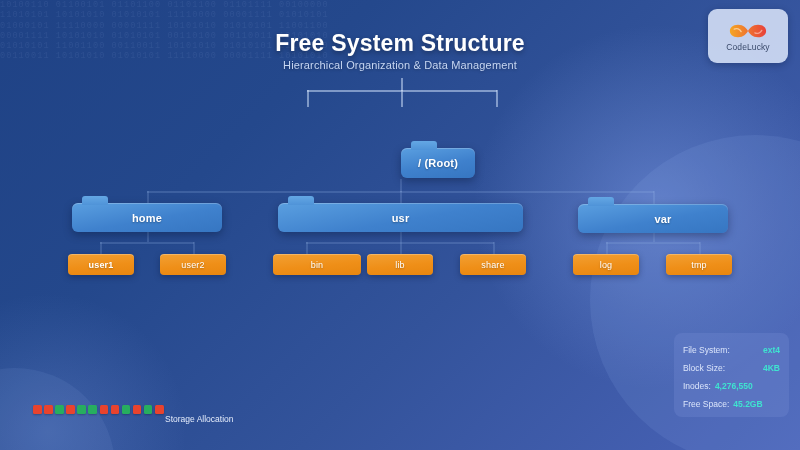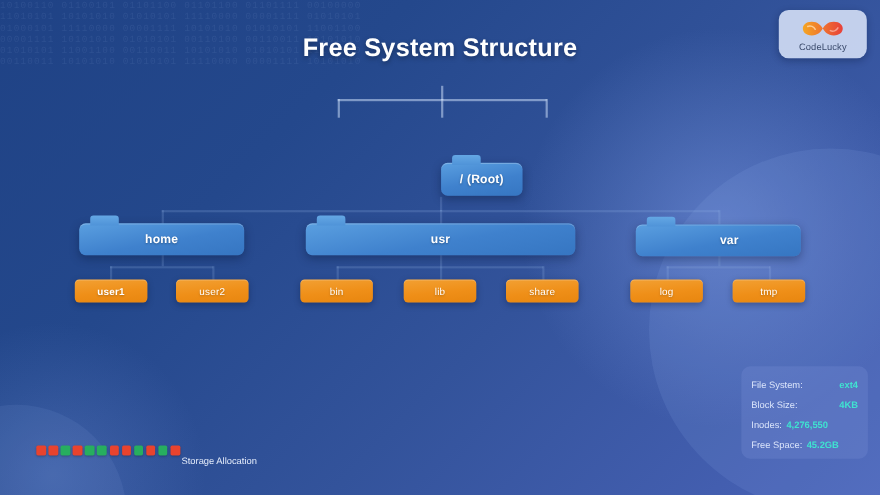--- a/index.html
+++ b/index.html
@@ -99,21 +99,21 @@
     box-shadow:0 2px 6px rgba(6,20,52,0.35), inset 0 1px 0 rgba(255,255,255,0.25);
     display:flex; align-items:center; justify-content:center;
     color:#ffffff; font-size:9px; font-weight:normal;
     letter-spacing:0.2px;
     text-shadow:0 1px 2px rgba(0,0,0,0.25);
   }
 
   
   .logo-card {
     position:absolute; left:708px; top:9px;
-    width:80px; height:44px;
+    width:80px; height:54px;
     border-radius:9px;
     background:rgba(207,219,243,0.92);
     box-shadow:0 2px 7px rgba(6,20,52,0.30);
     display:flex; flex-direction:column;
     align-items:center; justify-content:center;
     gap:1px;
   }
   .logo-mark { width:40px; height:20px; display:block; }
   .logo-text { font-size:8.5px; color:#3a4a6b; letter-spacing:0.1px; }
 
@@ -158,20 +158,21 @@
   <div class="bg-circle-right"></div>
   <div class="bg-circle-left"></div>
   <div class="binary-bg">10100110 01100101 01101100 01101100 01101111 00100000 010
 11010101 10101010 01010101 11110000 00001111 01010101 011
 01000101 11110000 00001111 10101010 01010101 11001100 001
 00001111 10101010 01010101 00110100 00110011 10101010 100
 01010101 11001100 00110011 10101010 01010101 11110000 011
 00110011 10101010 01010101 11110000 00001111 10101010 010</div>
 
   <div class="title">Free System Structure</div>
+  <div class="subtitle">Hierarchical Organization &amp; Data Management</div>
 
   <div class="hdr-bracket hb-vtop"></div>
   <div class="hdr-bracket hb-horiz"></div>
   <div class="hdr-bracket hb-s1"></div>
   <div class="hdr-bracket hb-s2"></div>
   <div class="hdr-bracket hb-s3"></div>
 
   <div class="logo-card">
     <svg class="logo-mark" viewBox="0 0 64 32">
       <defs>
@@ -229,21 +230,21 @@
     <span>var</span>
   </div>
 
   <div class="leaf" style="left:68px; top:254px; width:66px;font-weight:bold;">
     <span>user1</span>
   </div>
   <div class="leaf" style="left:160px; top:254px; width:66px;">
     <span>user2</span>
   </div>
 
-  <div class="leaf" style="left:273px; top:254px; width:66px;">
+  <div class="leaf" style="left:273px; top:254px; width:88px;">
     <span>bin</span>
   </div>
   <div class="leaf" style="left:367px; top:254px; width:66px;">
     <span>lib</span>
   </div>
   <div class="leaf" style="left:460px; top:254px; width:66px;">
     <span>share</span>
   </div>
 
   <div class="leaf" style="left:573px; top:254px; width:66px;">

